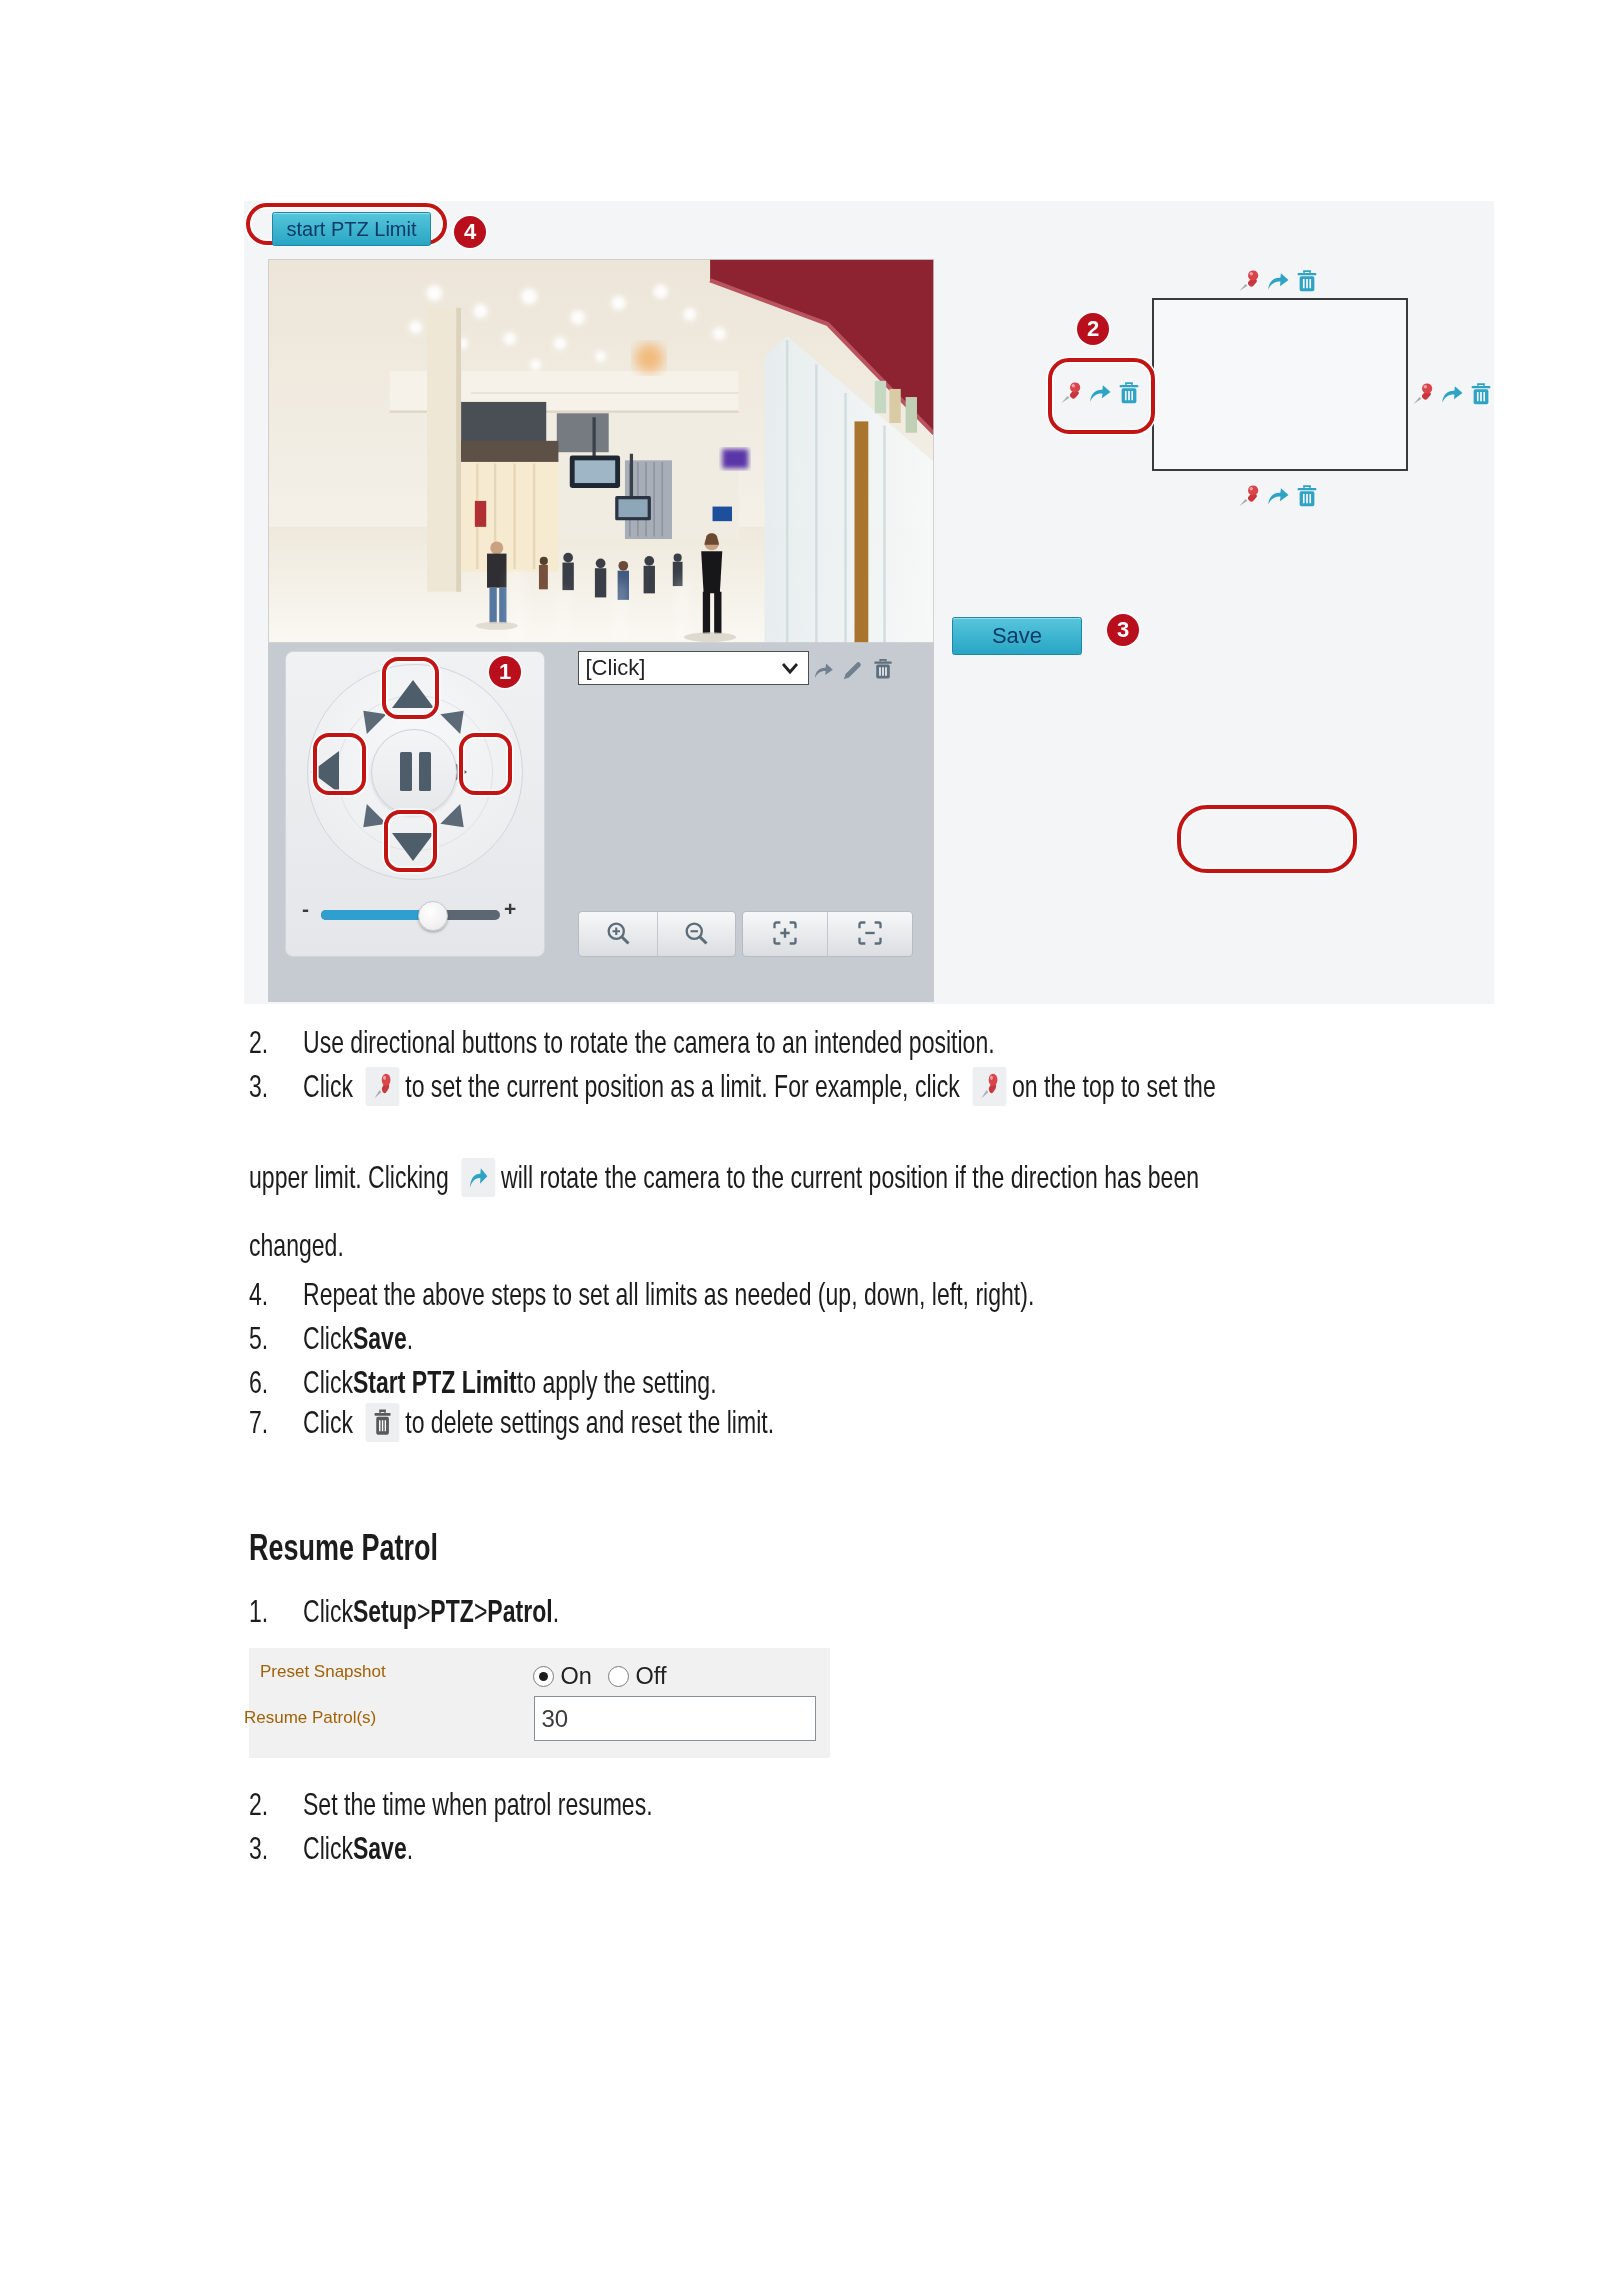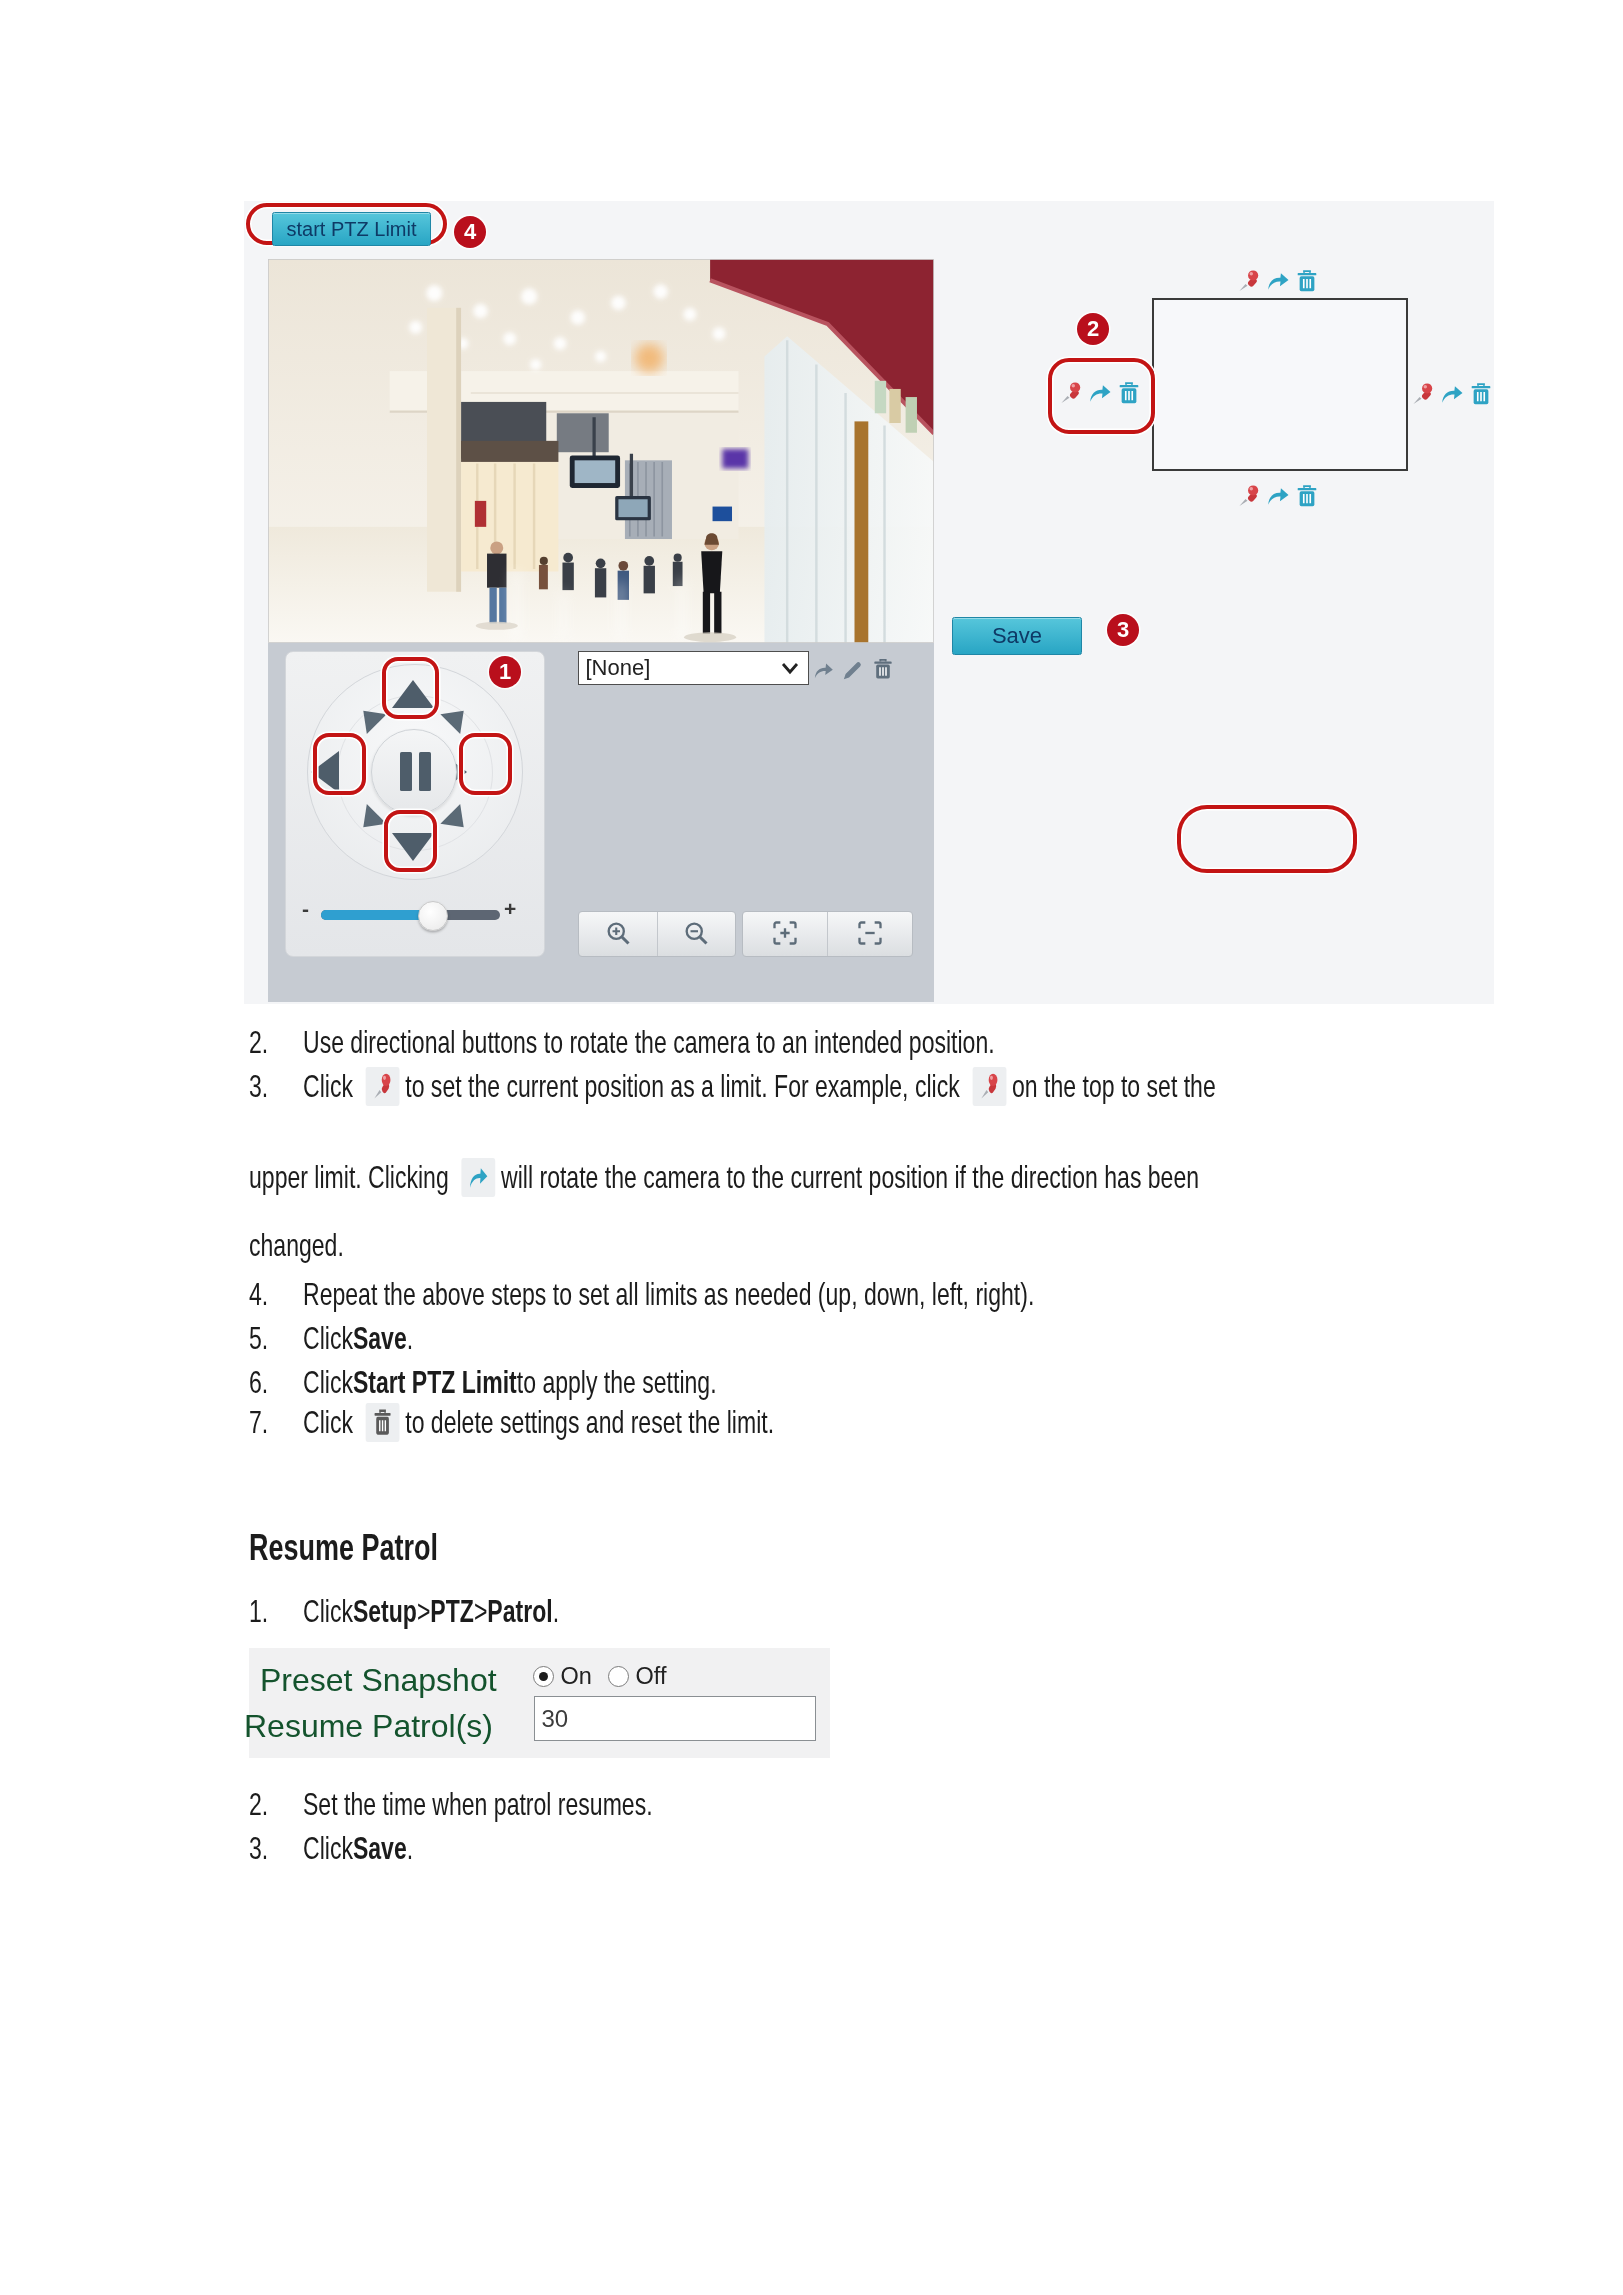--- a/index.html
+++ b/index.html
@@ -82,21 +82,21 @@
   .t .num{display:inline-block;width:75px;}
   .t .seg{margin-right:9.7px;}
   .b{font-weight:bold;}
   .h-bold{font-size:36px;font-weight:bold;transform:scaleX(.75);}
   .ic-box{display:inline-flex;align-items:center;justify-content:center;
     width:47px;height:39px;background:#edeff1;border-radius:3.2px;margin:0 8px;}
   .ic-box svg{width:41px;height:31px;}
 
   
   .set-panel{left:249px;top:1648px;width:581px;height:110px;background:#f1f1f2;}
-  .set-label{font-size:32px;color:#14532d;white-space:nowrap;}
+  .set-label{font-size:17px;color:#a16207;white-space:nowrap;}
   .radio{width:21px;height:21px;border-radius:50%;border:1.6px solid #7c7c7c;background:#fff;
     display:inline-flex;align-items:center;justify-content:center;box-sizing:border-box;}
   .radio .dot{width:9.7px;height:9.7px;border-radius:50%;background:#1d1d1d;}
   .rlabel{font-size:23.5px;color:#222;}
   .num-input{left:534px;top:1696px;width:282px;height:45px;background:#fff;border:1.6px solid #8a8f93;
     box-sizing:border-box;display:flex;align-items:center;padding-left:6.5px;font-size:24px;color:#3c3c3c;}
 </style>
 </head>
 <body>
 
@@ -360,21 +360,21 @@
     <span>1</span>
   </div>
 
   <div class="abs sl-sign" style="left:58px;top:696px;"><span>-</span></div>
   <div class="abs sl-track" style="left:77px;top:709px;"></div>
   <div class="abs sl-fill" style="left:77px;top:709px;"></div>
   <div class="abs sl-knob" style="left:174px;top:700px;"></div>
   <div class="abs sl-sign" style="left:260px;top:696px;"><span>+</span></div>
 
   <div class="abs dd" style="left:334px;top:450px;">
-    <span>[None]</span>
+    <span>[Click]</span>
     <span class="chev"><svg viewBox="0 0 24 24" width="24" height="24">
           <path d="M5 8l7 8 7-8" fill="none" stroke="#222" stroke-width="2.8"></path>
         </svg></span>
   </div>
   <span class="abs slate ic28" style="left:568px;top:458px;"><svg viewBox="0 0 24 24" width="26" height="26">
         <path d="M3 20c.5-7.6 5.2-11.3 11.2-10.9l.5-4.3 7 6.3-7.9 5.7.5-4.3c-4.8-.3-9 1.9-11.3 7.5z" fill="currentColor"></path>
       </svg></span>
   <span class="abs slate ic28" style="left:597px;top:458px;"><svg viewBox="0 0 24 24" width="23" height="23">
         <path d="M3 21l1.8-5.4L16.3 4.1a2.5 2.5 0 013.6 3.6L8.4 19.2 3 21z" fill="currentColor"></path>
       </svg></span>

